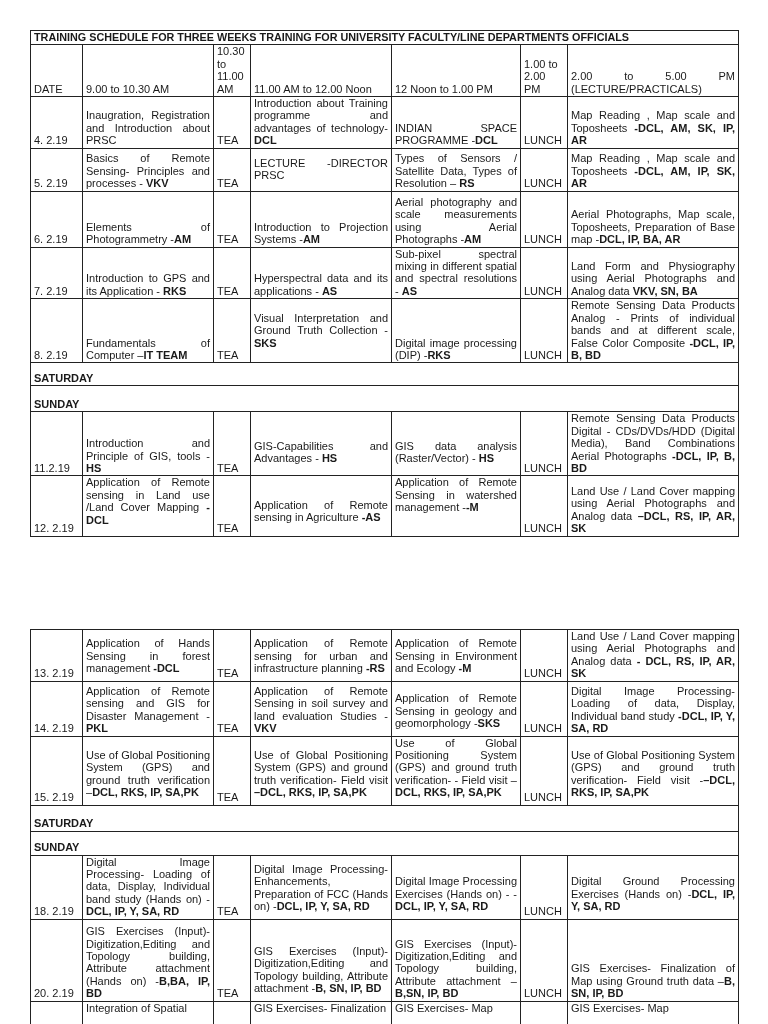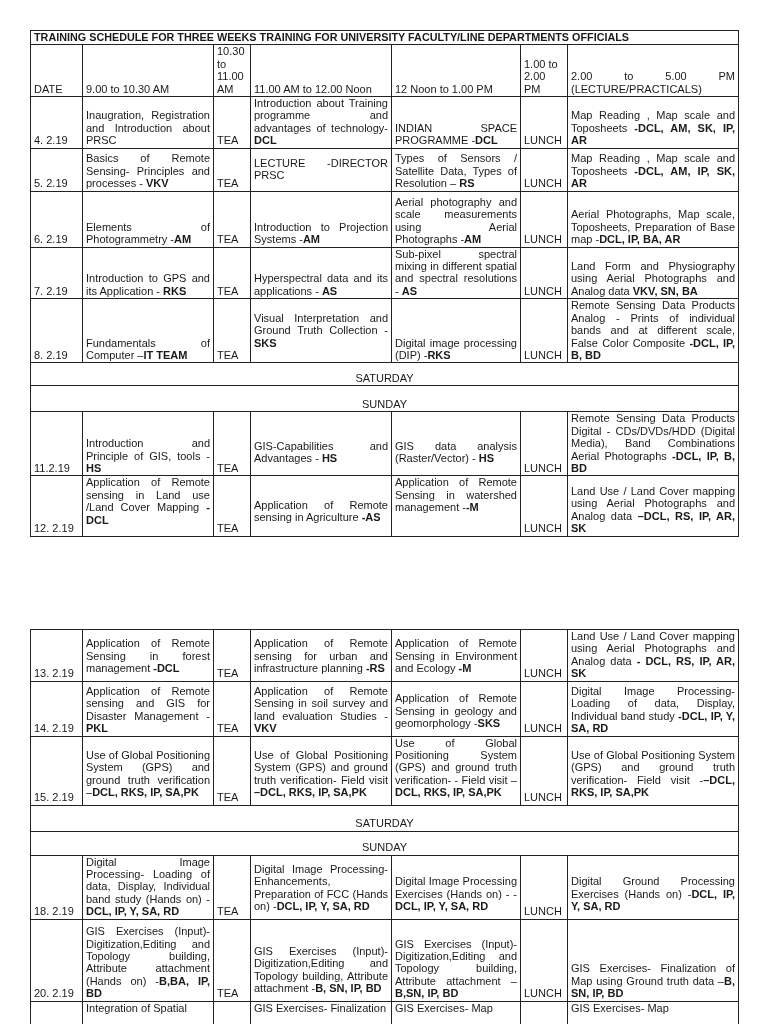--- a/index.html
+++ b/index.html
@@ -4,21 +4,21 @@
 <style>
   html, body { margin: 0; padding: 0; background: #ffffff; }
   body { width: 768px; height: 1024px; overflow: hidden; position: relative;
          font-family: "Liberation Sans", sans-serif; color: #1a1a1a; }
   table.sched { position: absolute; left: 30px; width: 708px; border-collapse: collapse;
                 table-layout: fixed; font-size: 11px; line-height: 12.4px; }
   table.sched td { border: 1px solid #222; padding: 0 3px 1px 3px; vertical-align: bottom;
                    overflow: hidden; }
   td.title { font-weight: bold; font-size: 10.8px; padding-left: 4px; vertical-align: middle; text-align: left; }
   td.just { text-align: justify; text-align-last: left; }
-  td.band { text-align: center; font-weight: normal; vertical-align: top; padding-top: 2px; }
+  td.band { font-weight: bold; vertical-align: top; padding-top: 2px; }
   td.band-plain { text-align: center; font-weight: normal; vertical-align: middle; font-size: 12px; }
   b { font-weight: bold; }
   #t1 { top: 30px; }
   #t2 { top: 629px; }
 </style>
 </head>
 <body>
 
 <table class="sched" id="t1">
   <colgroup>
@@ -122,21 +122,21 @@
       <col style="width:131px">
       <col style="width:37px">
       <col style="width:141px">
     <col style="width:129px">
       <col style="width:47px">
       <col style="width:171px">
   </colgroup>
   <tbody>
       <tr style="height:50px">
     <td>13. 2.19</td>
-    <td class="just" style="padding-bottom:6px"><span>Application of Remote Sensing in forest management </span><b>-DCL</b></td>
+    <td class="just" style="padding-bottom:6px"><span>Application of Hands Sensing in forest management </span><b>-DCL</b></td>
     <td>TEA</td>
     <td class="just" style="padding-bottom:6px"><span>Application of Remote sensing for urban and infrastructure planning </span><b>-RS</b></td>
     <td class="just" style="padding-bottom:6px"><span>Application of Remote Sensing in Environment and Ecology </span><b>-M</b></td>
     <td>LUNCH</td>
     <td class="just"><span>Land Use / Land Cover mapping using Aerial Photographs and Analog data </span><b>- DCL, RS, IP, AR, SK</b></td>
   </tr>
   <tr style="height:55px">
     <td>14. 2.19</td>
     <td class="just"><span>Application of Remote sensing and GIS for Disaster Management - </span><b>PKL</b></td>
     <td>TEA</td>

